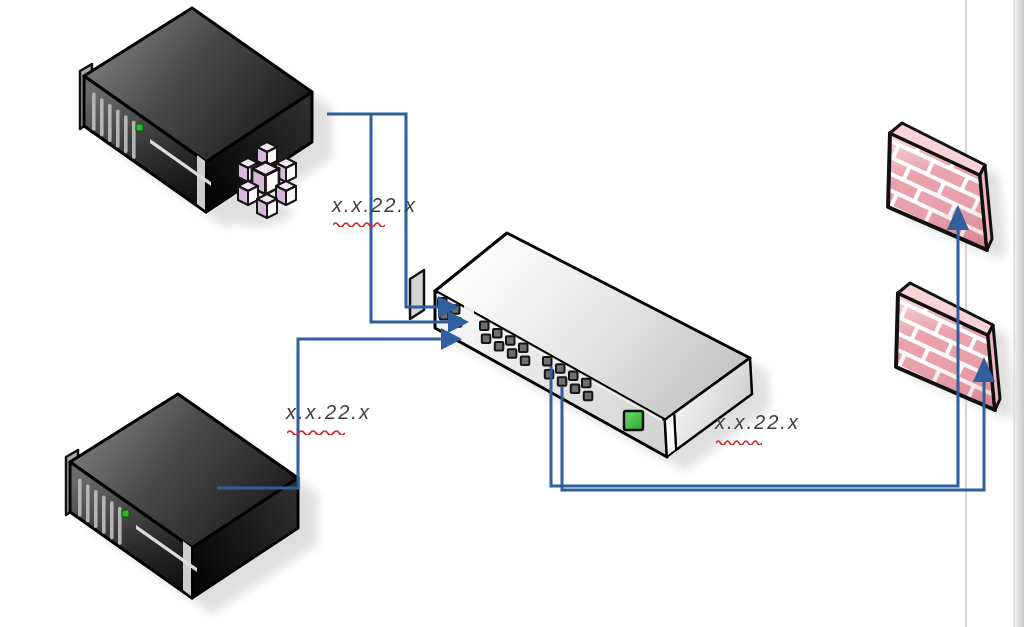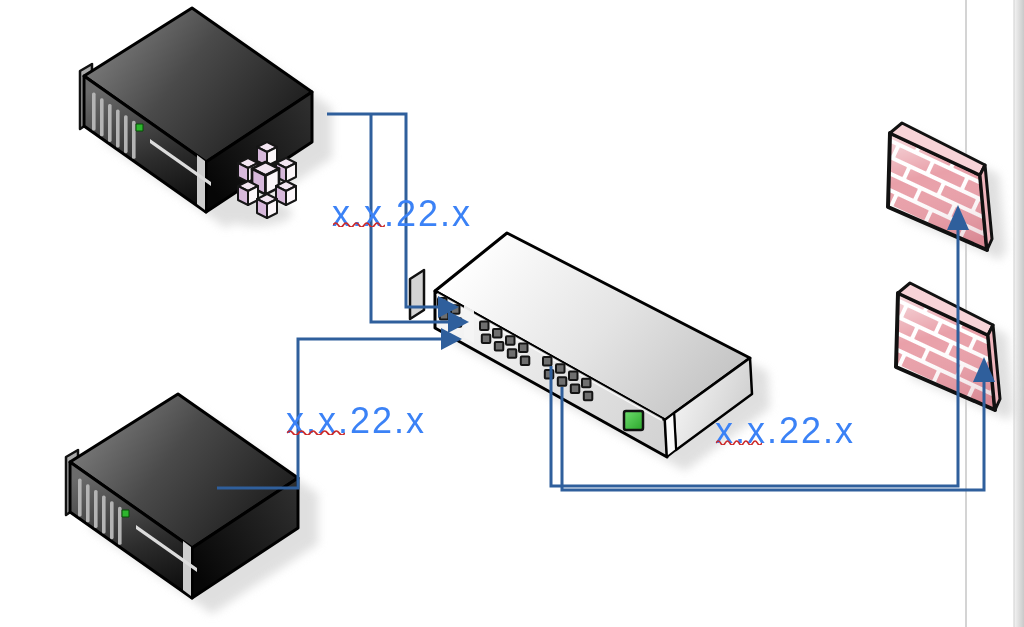--- a/index.html
+++ b/index.html
@@ -1,19 +1,19 @@
 <!DOCTYPE html>
 <html><head>
 <meta charset="utf-8">
 <style>
   html,body{margin:0;padding:0;background:#fff;}
   body{width:1024px;height:627px;overflow:hidden;font-family:"Liberation Sans",sans-serif;}
   .page{position:relative;width:1024px;height:627px;background:#ffffff;}
   svg.canvas{position:absolute;left:0;top:0;}
-  .label{position:absolute;color:#3b82f6;font-size:36px;line-height:1.05;letter-spacing:2px;white-space:nowrap;cursor:default;}
+  .label{position:absolute;color:#404040;font-size:20px;line-height:1.05;letter-spacing:2px;white-space:nowrap;cursor:default;font-style:italic;}
   .squiggle{position:absolute;left:1px;}
 </style>
 </head>
 <body>
 
 <div class="page">
 
 <svg class="canvas" width="1024" height="627" viewBox="0 0 1024 627">
   <defs>
     <filter id="blur5" x="-30%" y="-30%" width="160%" height="160%">

